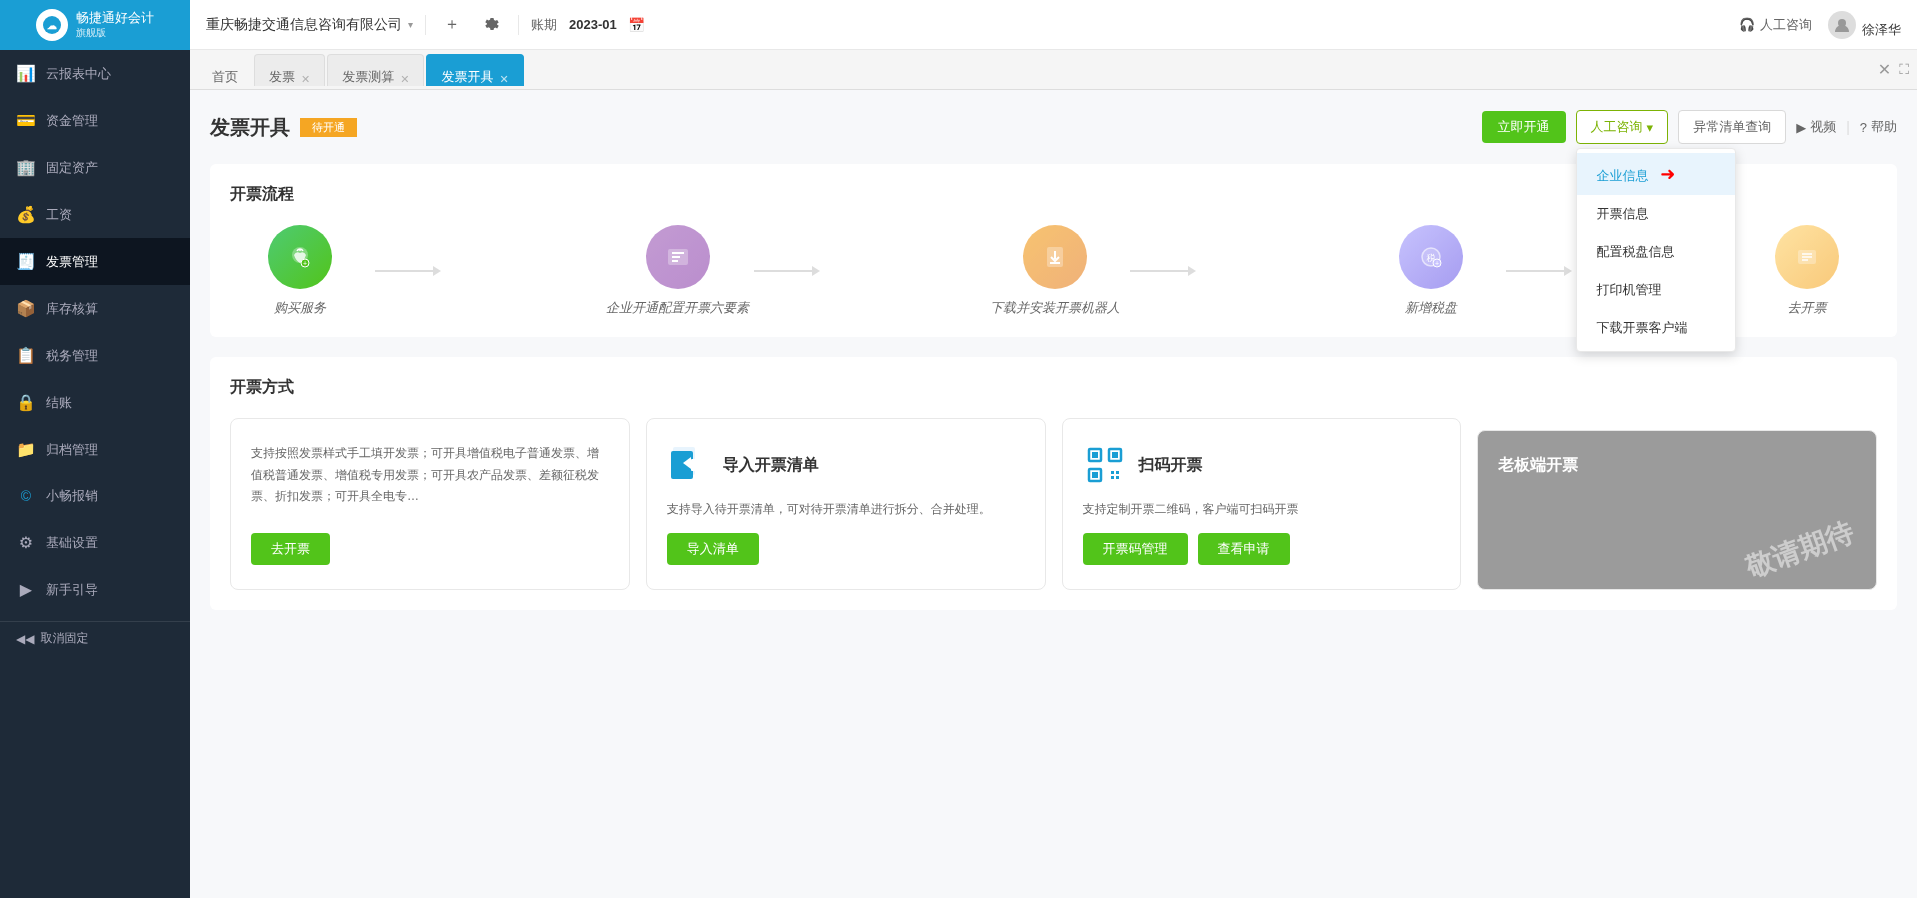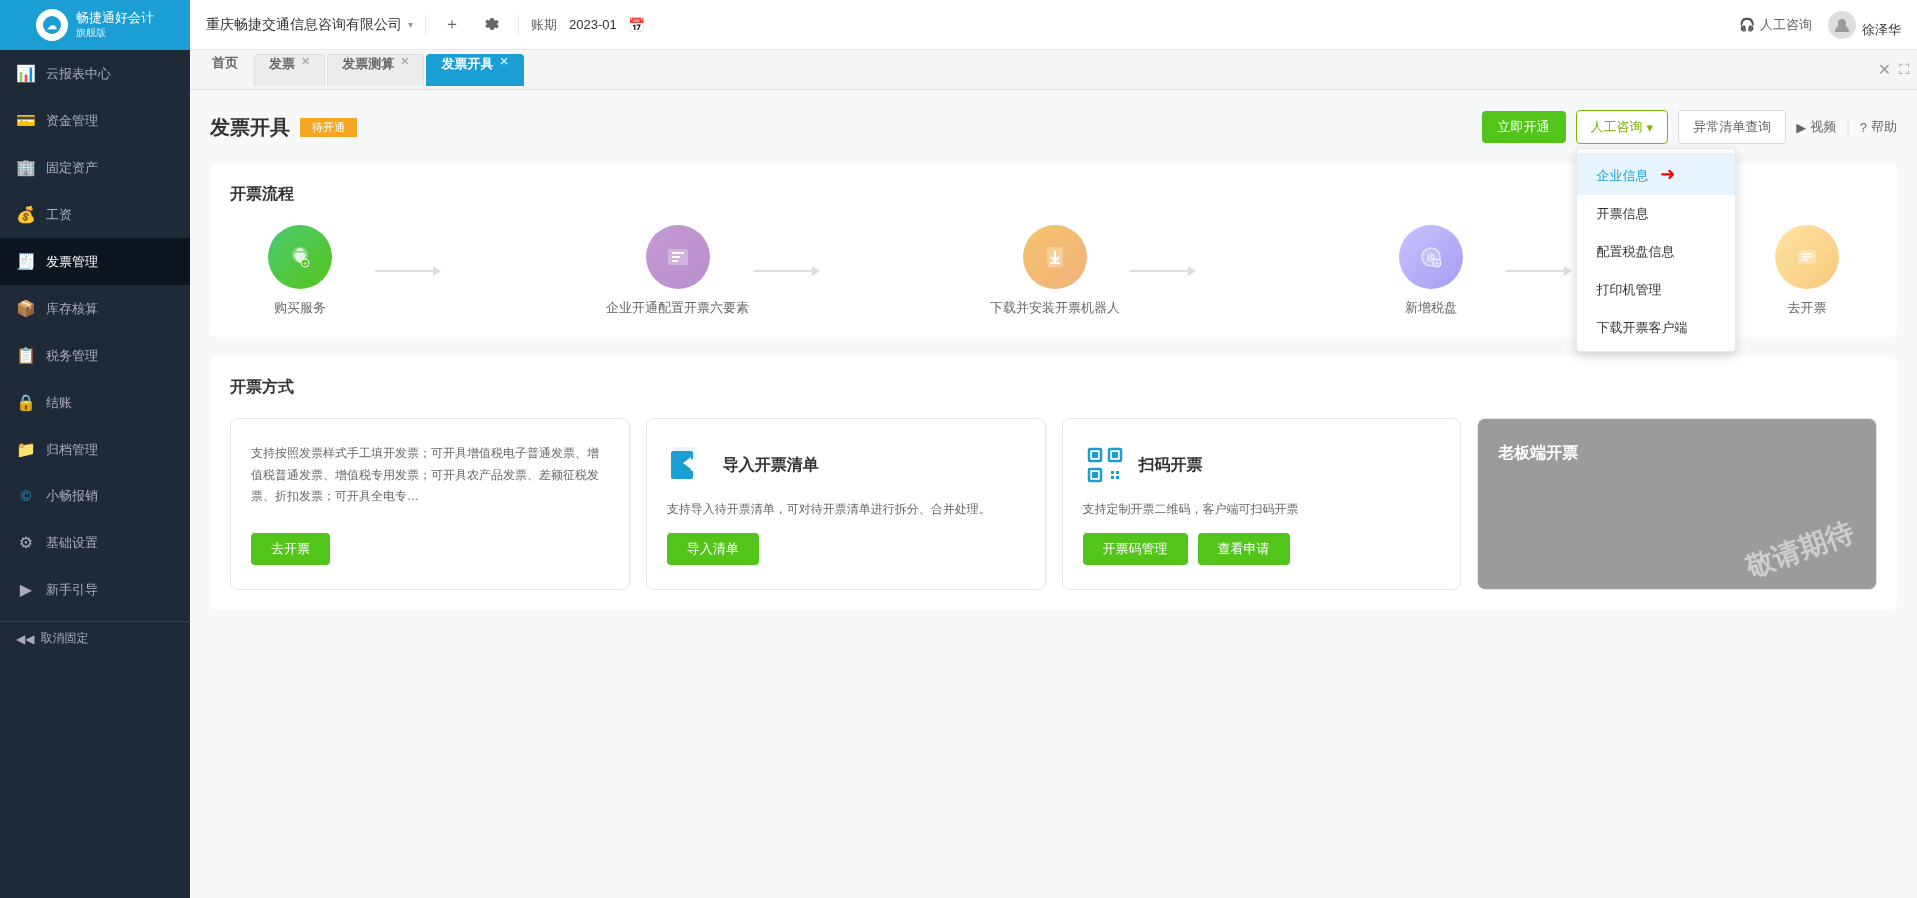--- a/index.html
+++ b/index.html
@@ -20,35 +20,35 @@
     .logo-text { color: #fff; font-size: 13px; line-height: 1.3; }
     .logo-subtitle { font-size: 10px; color: rgba(255,255,255,0.8); }
 
     
     .company-selector { display: flex; align-items: center; gap: 6px; cursor: pointer; color: #333; font-size: 14px; }
     .company-name { color: #333; }
     .chevron-down { color: #999; font-size: 10px; }
     .top-divider { width: 1px; height: 20px; background: #e8e8e8; }
     .top-icon-btn { width: 28px; height: 28px; display: flex; align-items: center; justify-content: center; cursor: pointer; color: #666; font-size: 16px; }
     .period-label { color: #666; font-size: 13px; }
-    .period-value { color: #333; font-size: 13px; font-weight: 400; }
+    .period-value { color: #333; font-size: 13px; font-weight: 700; }
     .calendar-icon { color: #1a9ed4; cursor: pointer; }
     .top-right { margin-left: auto; display: flex; align-items: center; gap: 16px; }
     .consult-btn { display: flex; align-items: center; gap: 4px; color: #666; cursor: pointer; font-size: 13px; }
     .user-area { display: flex; align-items: flex-end; gap: 6px; cursor: pointer; }
     .user-avatar { width: 28px; height: 28px; border-radius: 50%; background: #ddd; display: flex; align-items: center; justify-content: center; color: #666; }
     .user-name { color: #333; font-size: 13px; }
 
     
     .sidebar-item { display: flex; align-items: center; gap: 10px; padding: 14px 16px; cursor: pointer; color: #aab; font-size: 13px; transition: background 0.2s; }
     .sidebar-item.active { background: #0d1520; color: #fff; }
     .sidebar-item .s-icon { font-size: 16px; width: 20px; text-align: center; }
 
     
-    .tab-item { height: 32px; padding: 0 14px; display: flex; align-items: flex-start; gap: 6px; border-radius: 4px 4px 0 0; cursor: pointer; font-size: 13px; color: #666; background: #ececec; border: 1px solid #ddd; border-bottom: none; font-weight: bold; }
+    .tab-item { height: 32px; padding: 0 14px; display: flex; align-items: flex-end; gap: 6px; border-radius: 4px 4px 0 0; cursor: pointer; font-size: 13px; color: #666; background: #ececec; border: 1px solid #ddd; border-bottom: none; }
     .tab-item.active { background: #1a9ed4; color: #fff; border-color: #1a9ed4; }
     .tab-close { font-size: 11px; color: inherit; opacity: 0.7; }
     .tab-item:not(.active) .tab-close { color: #999; }
     .home-tab { background: transparent; border: none; color: #666; }
 
     
     .page-header { display: flex; align-items: center; justify-content: space-between; margin-bottom: 20px; }
     .page-title-area { display: flex; align-items: center; gap: 10px; }
     .page-title { font-size: 20px; font-weight: bold; color: #333; }
     .status-badge { background: #f5a623; color: #fff; font-size: 11px; padding: 2px 12px; border-radius: 0; }
@@ -66,26 +66,26 @@
 
     
     .section-card { background: #fff; border-radius: 6px; padding: 20px; margin-bottom: 20px; }
     .section-title { font-size: 16px; font-weight: bold; color: #333; margin-bottom: 20px; }
 
     
     .flow-steps { display: flex; align-items: center; gap: 0; }
     .flow-step { display: flex; flex-direction: column; align-items: center; gap: 10px; min-width: 140px; }
     .flow-connector { flex: 1; display: flex; align-items: center; }
     .step-circle { width: 64px; height: 64px; border-radius: 50%; display: flex; align-items: center; justify-content: center; font-size: 24px; }
-    .step-label { font-size: 13px; color: #666; text-align: center; }
+    .step-label { font-size: 13px; color: #666; text-align: center; font-style: italic; }
 
     
     .methods-grid { display: grid; grid-template-columns: 1fr 1fr 1fr 1fr; gap: 16px; }
     .method-card { background: #fff; border-radius: 8px; border: 1px solid #e8e8e8; padding: 24px 20px; display: flex; flex-direction: column; gap: 12px; }
-    .method-card.dark { background: #9b9b9b; color: #fff; }
+    .method-card.dark { background: #9b9b9b; color: #fff; margin-top: 12px; }
     .method-header { display: flex; align-items: center; gap: 12px; }
     .method-icon { width: 44px; height: 44px; display: flex; align-items: center; justify-content: center; font-size: 24px; }
     .method-name { font-size: 16px; font-weight: bold; color: #333; }
     .method-card.dark .method-name { color: #fff; }
     .method-desc { font-size: 12px; color: #666; line-height: 1.8; }
     .method-card.dark .method-desc { color: rgba(255,255,255,0.85); }
     .method-btn { align-self: flex-start; background: #52c41a; color: #fff; border: none; padding: 7px 20px; border-radius: 4px; cursor: pointer; font-size: 13px; margin-top: auto; }
 
     
     ::-webkit-scrollbar { width: 6px; height: 6px; }

